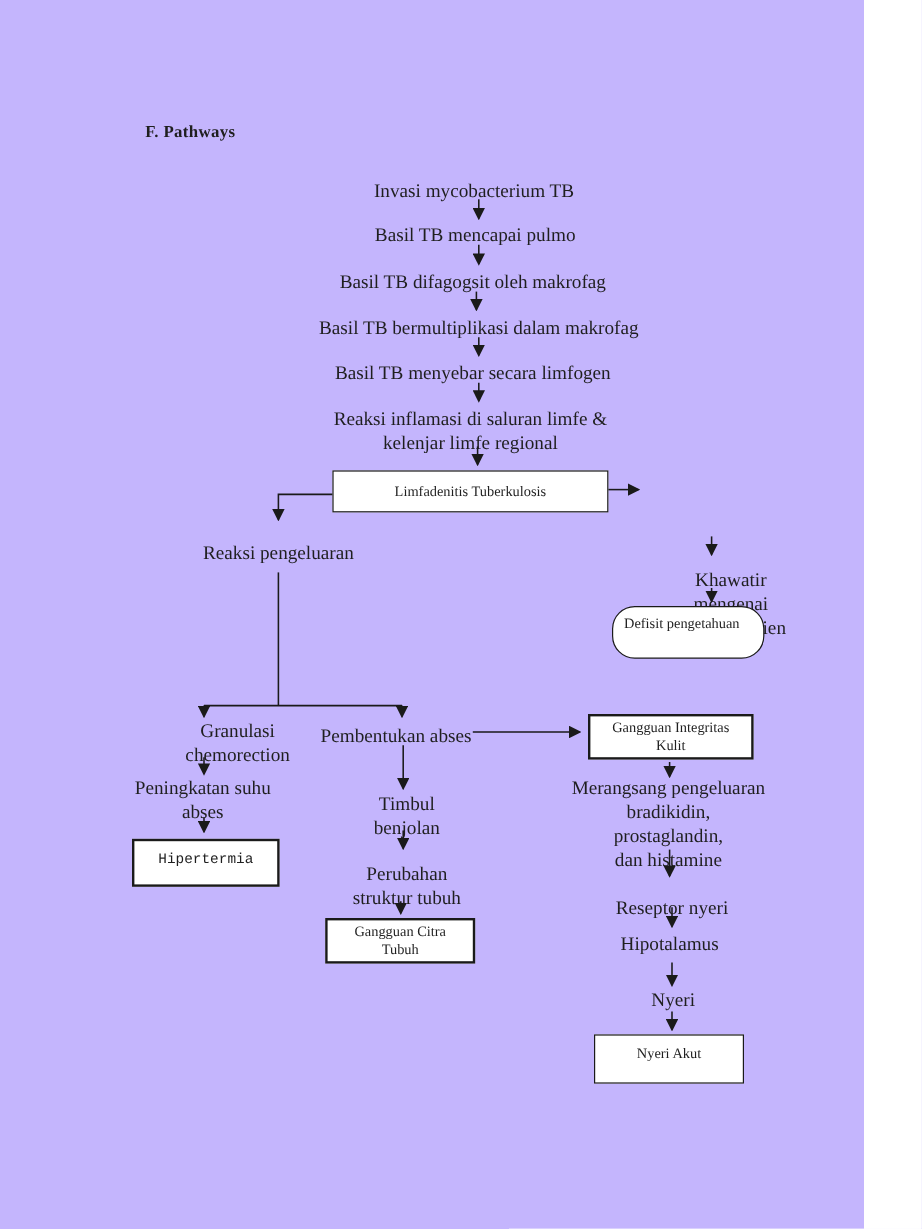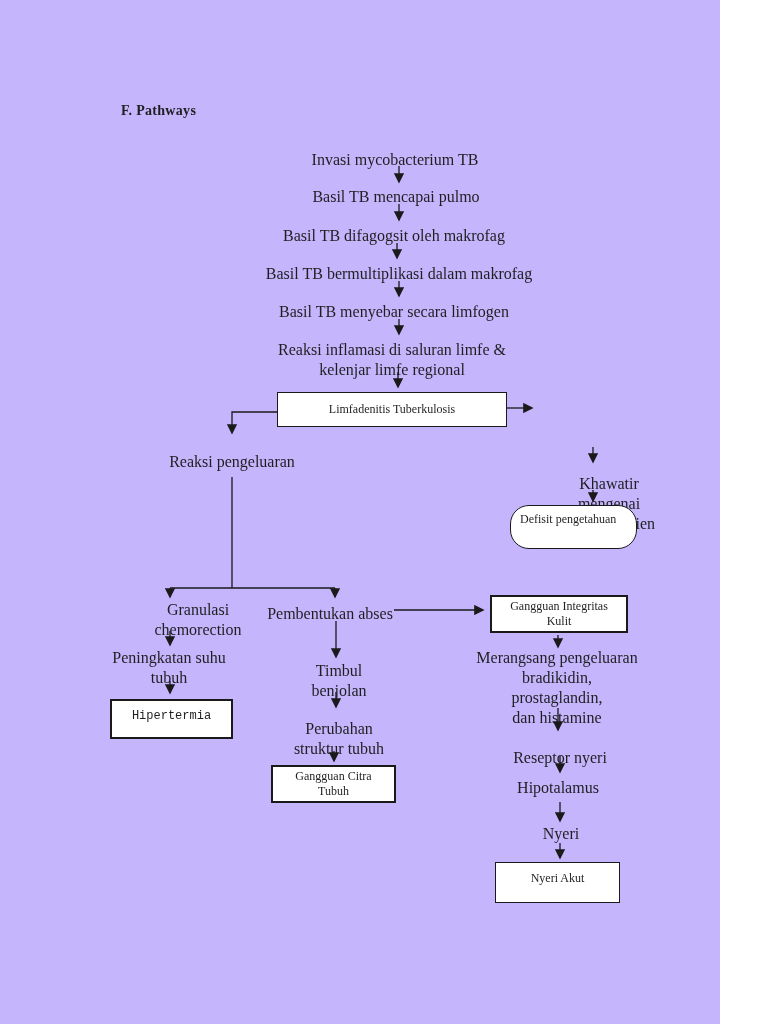--- a/index.html
+++ b/index.html
@@ -58,21 +58,21 @@
   <div class="box" style="left:277px; top:392px; width:230px; height:35px;">Limfadenitis Tuberkulosis</div>
 
   <div class="node" style="left:609px; top:474px;">Khawatir mengenai kondisi pasien</div>
   <div class="box top-left" style="left:510px; top:505px; width:127px; height:44px;">Defisit pengetahuan</div>
 
   <div class="node" style="left:232px; top:452px;">Reaksi pengeluaran</div>
 
   <div class="node" style="left:170px; top:600px;margin-left:28px;">Granulasi
 chemorection</div>
   <div class="node" style="left:169px; top:648px;">Peningkatan suhu
-tubuh</div>
+abses</div>
   <div class="box thick top-center" style="left:110px; top:699px; width:123px; height:40px;font-family:Liberation Mono, monospace;">Hipertermia</div>
 
   <div class="node" style="left:330px; top:604px;">Pembentukan abses</div>
   <div class="node" style="left:339px; top:661px;">Timbul
 benjolan</div>
   <div class="node" style="left:339px; top:719px;">Perubahan
 struktur tubuh</div>
   <div class="box thick" style="left:490px; top:595px; width:138px; height:38px;">Gangguan Integritas
 Kulit</div>
 

